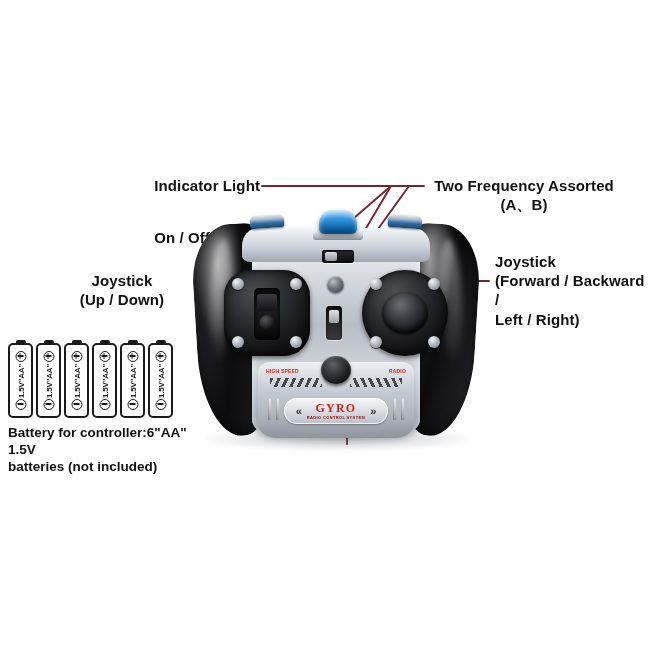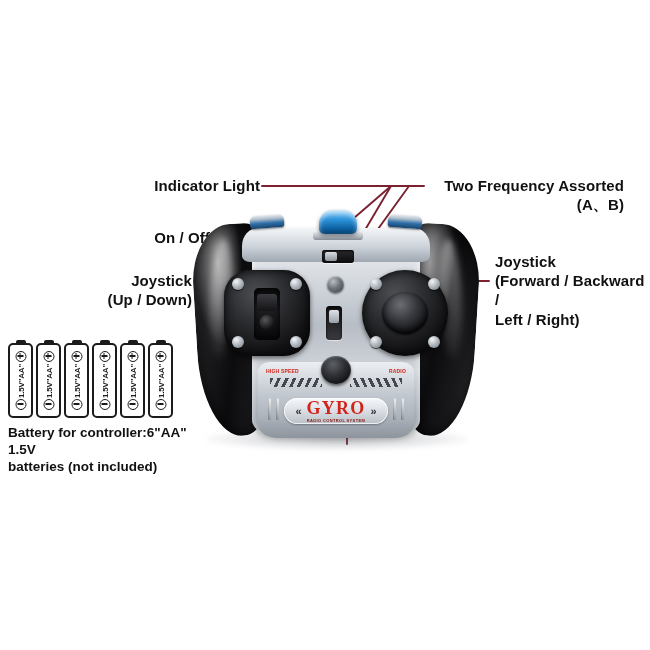--- a/index.html
+++ b/index.html
@@ -21,21 +21,21 @@
   
   .callout {
     position: absolute;
     color: #111111;
     font-size: 15px;
     font-weight: 700;
     line-height: 1.28;
     white-space: pre-line;
     letter-spacing: .1px;
   }
-  .callout.center { text-align: right; }
+  .callout.center { text-align: center; }
   .callout.right  { text-align: right; }
   .callout.left   { text-align: left; }
 
   
   #leaders {
     position: absolute;
     left: 0; top: 0;
     width: 650px; height: 650px;
     pointer-events: none;
   }
@@ -437,21 +437,21 @@
     color: #2b2f35;
     line-height: 1;
   }
   #gyro-text-wrap {
     display: flex;
     flex-direction: column;
     align-items: center;
     margin: 0 5px;
   }
   #gyro-word {
-    font-size: 18px;
+    font-size: 12px;
     font-weight: 700;
     letter-spacing: 1.2px;
     color: #d1241a;
     line-height: 1;
     font-family: "Liberation Serif", serif;
   }
   #gyro-sub {
     font-size: 4px;
     font-weight: 700;
     letter-spacing: .35px;

